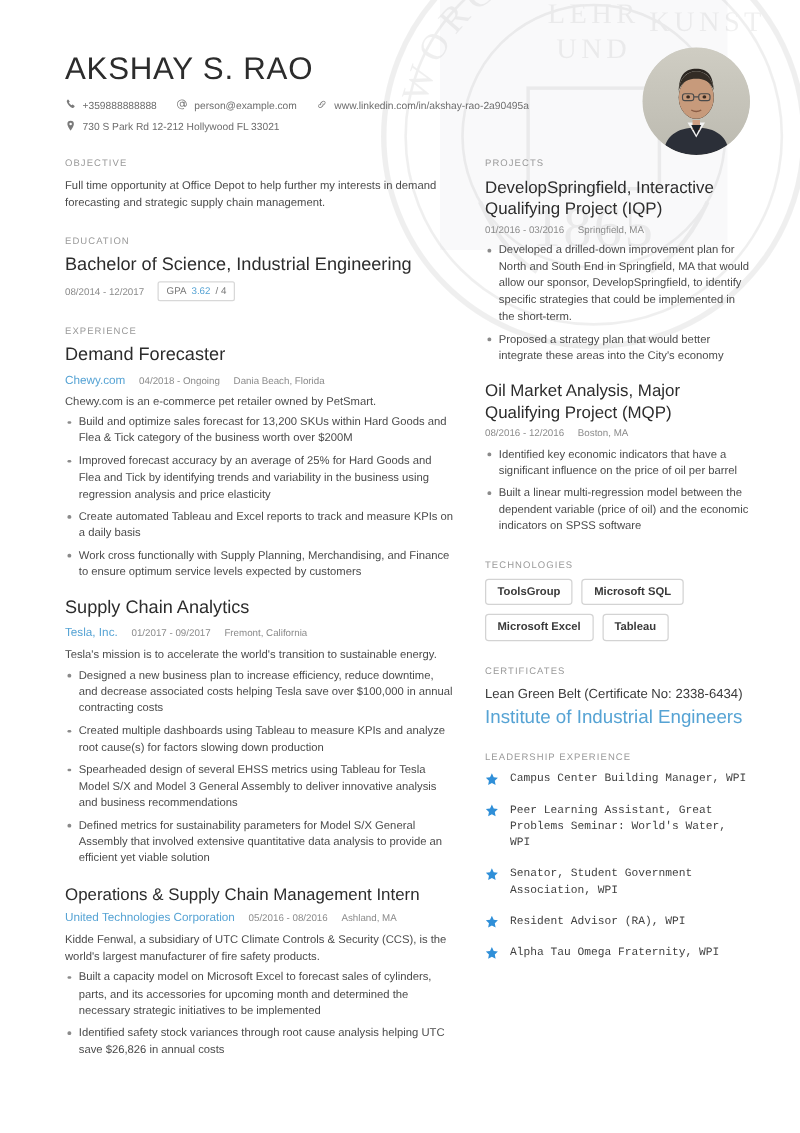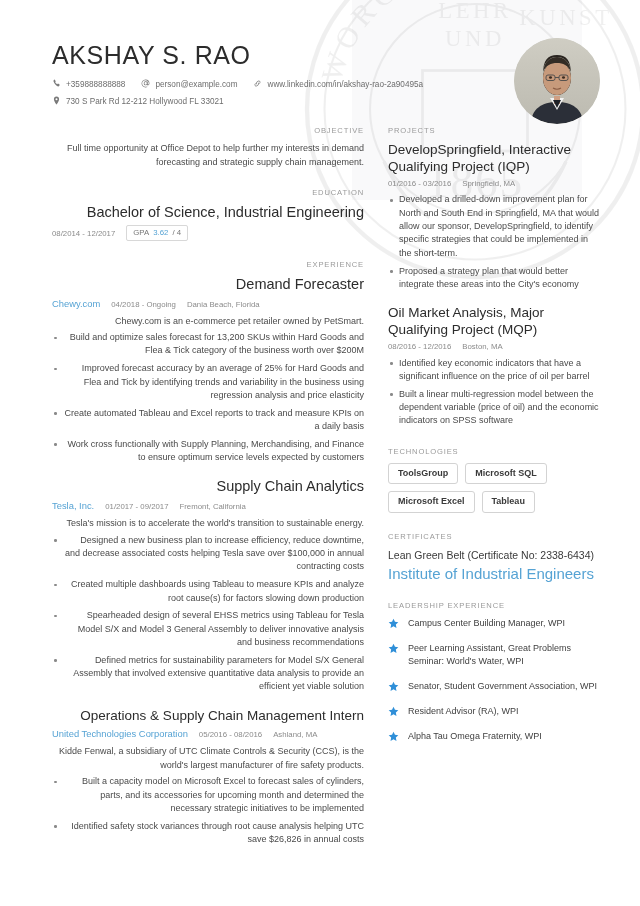--- a/index.html
+++ b/index.html
@@ -59,21 +59,21 @@
   }
   .photo svg{display:block;width:86px;height:86px;}
 
   
   .body{
     display:flex;
     padding:18px 40px 0 52px;
     gap:24px;
     align-items:flex-start;
   }
-  .col-left{width:312px;flex:0 0 312px;text-align:right;}
+  .col-left{width:312px;flex:0 0 312px;}
   .col-right{width:212px;flex:0 0 212px;}
 
   .sect-label{
     font-size:7.6px;letter-spacing:.85px;color:#9a9a9a;
     text-transform:uppercase;margin:0 0 7px 0;font-weight:400;
   }
   .sect{margin-bottom:19px;}
 
   .para{font-size:9px;line-height:1.52;color:#4a4a4a;margin:0;}
 
@@ -128,21 +128,21 @@
 
   
   ul.stars{margin:0;padding:0;list-style:none;}
   ul.stars li{
     display:flex;gap:9px;align-items:flex-start;
     margin-bottom:12px;
   }
   ul.stars li:last-child{margin-bottom:0;}
   .star{flex:0 0 auto;width:11px;height:11px;margin-top:1px;}
   .star svg{display:block;width:11px;height:11px;fill:#2f8fd8;}
-  .star-text{font-size:9px;line-height:1.45;color:#3f3f3f;}
+  .star-text{font-size:9px;line-height:1.45;color:#3f3f3f;font-family:Liberation Mono, monospace;}
 </style>
 </head>
 <body>
 
 <div class="page">
 
   <div class="wm-strip"></div>
   <div class="watermark">
     <svg viewBox="0 0 200 200">
       <circle cx="100" cy="100" r="96" fill="none" stroke="#555" stroke-width="2.5"></circle>

